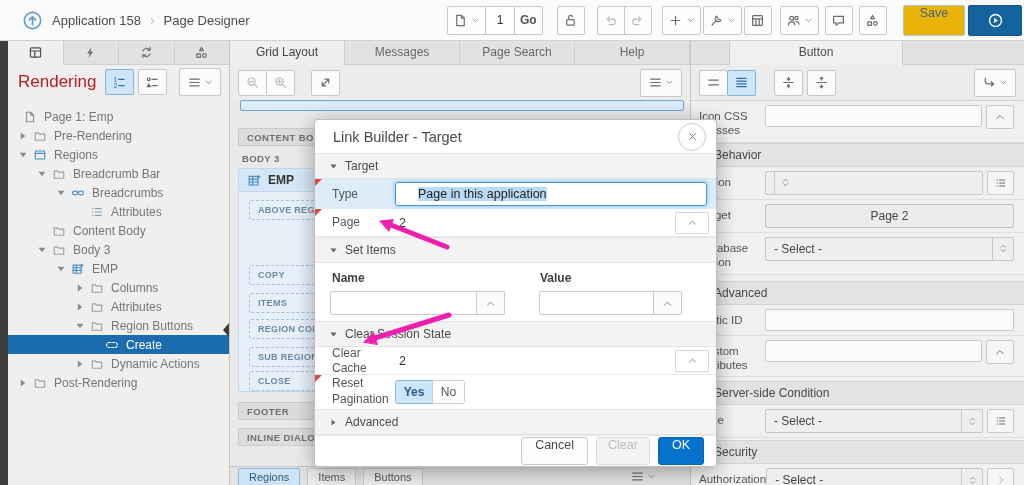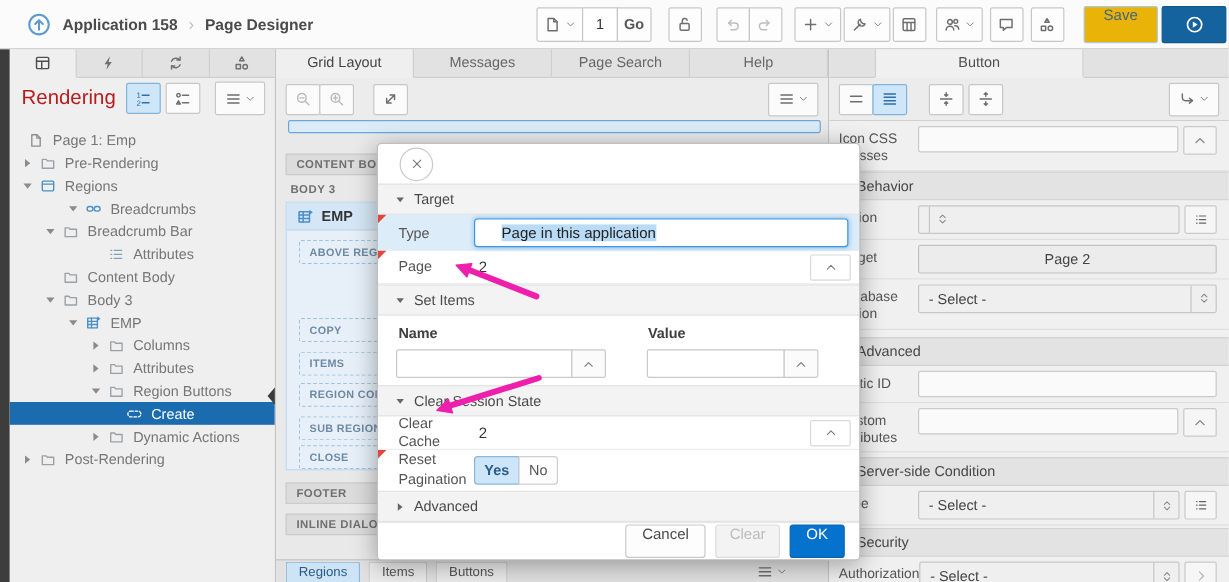--- a/index.html
+++ b/index.html
@@ -7,21 +7,21 @@
        font-family:"Liberation Sans","DejaVu Sans",sans-serif;font-size:12px;color:#444;
        -webkit-user-select:none}
   #app svg{fill:none;stroke:currentColor;stroke-width:1.3;stroke-linecap:round;stroke-linejoin:round;width:100%;height:100%;display:block}
   .icn{display:inline-flex;width:15px;height:15px;flex:0 0 auto}
   .icn.sm{width:12px;height:12px}.icn.xs{width:9px;height:9px}
 
   
   #header{position:absolute;left:0;top:0;width:1024px;height:40px;background:#fbfbfb;border-bottom:1px solid #d2d2d2;z-index:5}
   .crumbs{position:absolute;left:22px;top:0;height:40px;display:flex;align-items:center;gap:9px}
   .crumbs .icn{width:21px;height:21px;color:#5b9bd1}
-  .crumb{font-size:13px;font-weight:bold;color:#4b4b4b}
+  .crumb{font-size:13px;font-weight:normal;color:#4b4b4b}
   .csep{color:#c0c0c0;font-size:14px}
   .htools{position:absolute;left:447px;top:0;height:40px;display:flex;align-items:center}
   .hbtn{height:29px;min-width:28px;display:inline-flex;align-items:center;justify-content:center;gap:3px;
         background:#fdfdfd;border:1px solid #c7c7c7;border-radius:2px;color:#6e6e6e;padding:0 5px;cursor:pointer;box-sizing:border-box}
   .hbtn.disabled{color:#bdbdbd}
   .hgroup{display:flex}.hgroup .hbtn{border-radius:0;margin-left:-1px}
   .hgroup .hbtn:first-child{border-radius:2px 0 0 2px;margin-left:0}
   .hgroup .hbtn:last-child{border-radius:0 2px 2px 0}
   .hnum{width:30px;height:29px;background:#fff;border:1px solid #c7c7c7;margin-left:-1px;display:flex;align-items:center;justify-content:center;color:#333;box-sizing:border-box}
   .golbl{font-weight:bold;color:#555}
@@ -393,54 +393,54 @@
           <span class="ticon i-region">
             <span class="icn">
               <svg viewBox="0 0 16 16">
                 <rect x="2.6" y="3.4" width="10.8" height="9.2" rx="1"></rect>
                 <path d="M2.6 6.2h10.8"></path>
               </svg>
             </span>
           </span>
           <span class="tlabel">Regions</span>
         </div>
+        <div class="tree-row" style="padding-left:29px">
+          <span class="caret">
+            <span class="icn">
+              <svg viewBox="0 0 16 16">
+                <path d="M2.5 4.5h11L8 11.5z" fill="currentColor" stroke="none"></path>
+              </svg>
+            </span>
+          </span>
+          <span class="ticon i-folder">
+            <span class="icn">
+              <svg viewBox="0 0 16 16">
+                <path d="M2.6 12.8V4.4h3.6l1.2 1.4h6v7z"></path>
+              </svg>
+            </span>
+          </span>
+          <span class="tlabel">Breadcrumb Bar</span>
+        </div>
         <div class="tree-row" style="padding-left:48px">
           <span class="caret">
             <span class="icn">
               <svg viewBox="0 0 16 16">
                 <path d="M2.5 4.5h11L8 11.5z" fill="currentColor" stroke="none"></path>
               </svg>
             </span>
           </span>
           <span class="ticon i-breadcrumb">
             <span class="icn">
               <svg viewBox="0 0 16 16">
                 <rect x="1.8" y="5.8" width="5.6" height="4.4" rx="2.2"></rect>
                 <rect x="8.6" y="5.8" width="5.6" height="4.4" rx="2.2"></rect>
               </svg>
             </span>
           </span>
           <span class="tlabel">Breadcrumbs</span>
-        </div>
-        <div class="tree-row" style="padding-left:29px">
-          <span class="caret">
-            <span class="icn">
-              <svg viewBox="0 0 16 16">
-                <path d="M2.5 4.5h11L8 11.5z" fill="currentColor" stroke="none"></path>
-              </svg>
-            </span>
-          </span>
-          <span class="ticon i-folder">
-            <span class="icn">
-              <svg viewBox="0 0 16 16">
-                <path d="M2.6 12.8V4.4h3.6l1.2 1.4h6v7z"></path>
-              </svg>
-            </span>
-          </span>
-          <span class="tlabel">Breadcrumb Bar</span>
         </div>
         <div class="tree-row" style="padding-left:67px">
           <span class="caret">
             <span class="icn"></span>
           </span>
           <span class="ticon i-list">
             <span class="icn">
               <svg viewBox="0 0 16 16">
                 <path d="M6 4.2h7M6 8h7M6 11.8h7M2.8 4.2h.7M2.8 8h.7M2.8 11.8h.7"></path>
               </svg>
@@ -894,20 +894,21 @@
                 </svg>
               </span>
             </span>
           </span>
         </div>
       </div>
   </div>
 
   <div id="dialog">
     <div class="dhead">
+      <span class="dtitle">Link Builder - Target</span>
       <span class="dclose">
           <span class="icn">
             <svg viewBox="0 0 16 16">
               <path d="M3.5 3.5l9 9M12.5 3.5l-9 9"></path>
             </svg>
           </span>
         </span>
     </div>
     <div class="dsec">
         <span class="icn">

